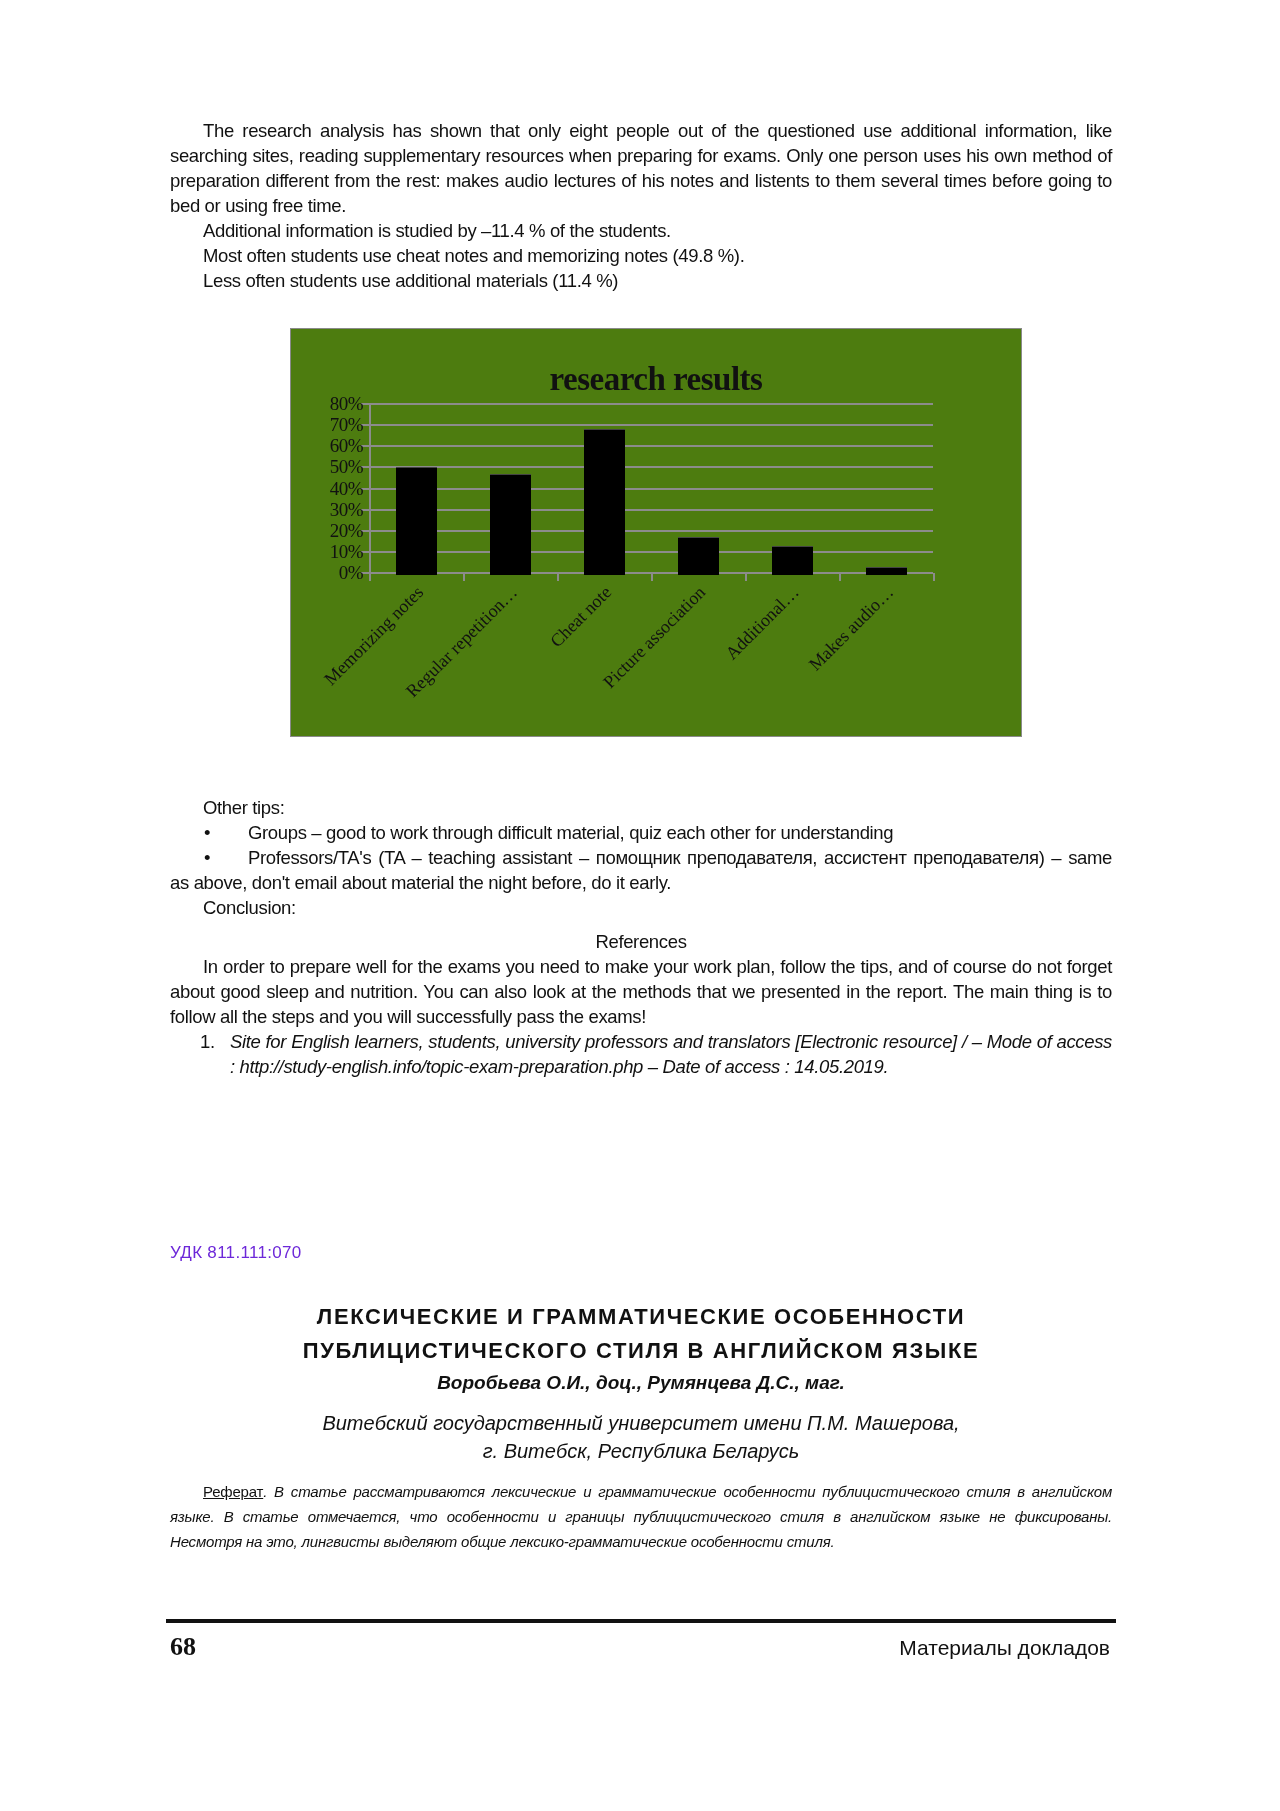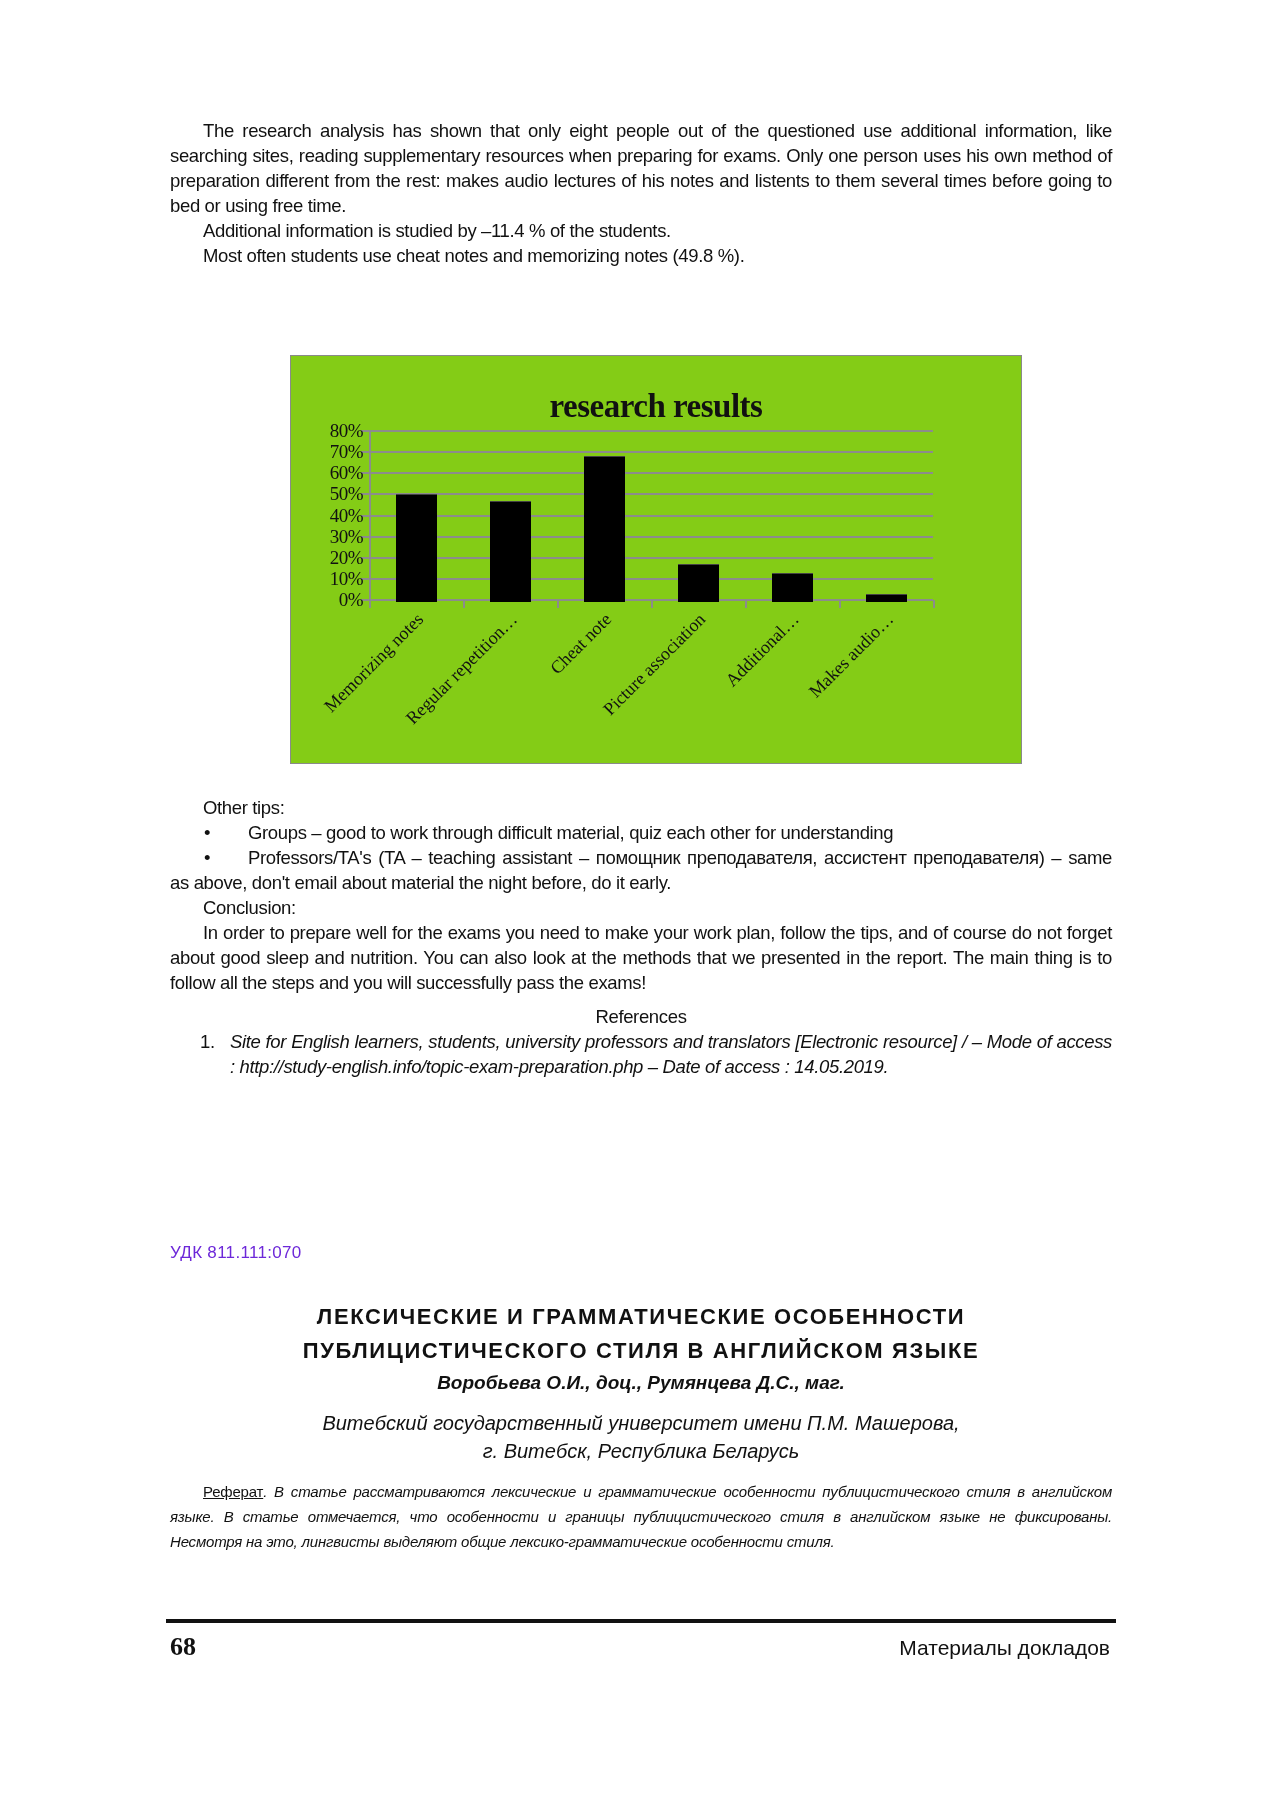--- a/index.html
+++ b/index.html
@@ -6,22 +6,22 @@
   body { width: 1280px; height: 1811px; position: relative; overflow: hidden;
          font-family: "Liberation Sans", sans-serif; color: #111; }
   .page { position: absolute; left: 0; top: 0; width: 1280px; height: 1324px; }
   .txt { position: absolute; left: 170px; width: 942px; font-size: 18.5px; line-height: 25px;
          letter-spacing: -0.35px; text-align: justify; }
   .p { margin: 0; }
   .ind { text-indent: 33px; }
   .ind-line { padding-left: 33px; }
   .bullet { position: relative; text-indent: 0; }
   .bullet .dot { display: inline-block; width: 44px; padding-left: 34px; }
-  .chart-frame { position: absolute; left: 290px; top: 355px; width: 732px; height: 409px;
-                 border: 1.5px solid #8a8a8a; box-sizing: border-box; background: #84cc16; padding-left: 43px; }
+  .chart-frame { position: absolute; left: 290px; top: 328px; width: 732px; height: 409px;
+                 border: 1.5px solid #8a8a8a; box-sizing: border-box; background: #4d7c0f; padding-left: 43px; }
   .chart-title { position: absolute; left: 0; width: 100%; top: 32px; text-align: center;
                  font-family: "Liberation Serif", serif; font-weight: bold; font-size: 33px; letter-spacing: -0.5px; }
   .ytick { position: absolute; left: 18px; width: 54px; text-align: right;
            font-family: "Liberation Serif", serif; font-size: 19px; line-height: 19px; letter-spacing: -0.5px; }
   .grid { position: absolute; height: 2px; background: #8c8c8c; }
   .yaxis { position: absolute; width: 1.5px; background: #8c8c8c; }
   .xtick { position: absolute; width: 1.5px; height: 8px; background: #8c8c8c; }
   .bar { position: absolute; background: #000; border-top: 1px solid #444; }
   .xlabel { position: absolute; font-family: "Liberation Serif", serif; font-size: 18px; white-space: nowrap;
             transform-origin: right center; transform: rotate(-45deg); text-align: right; }
@@ -43,20 +43,21 @@
 </style>
 </head>
 <body>
 
 <div class="page">
 
   <div class="txt" style="top:118px;">
     <p class="p ind">The research analysis has shown that only eight people out of the questioned use additional information, like searching sites, reading supplementary resources when preparing for exams. Only one person uses his own method of preparation different from the rest: makes audio lectures of his notes and listents to them several times before going to bed or using free time.</p>
     <p class="p ind-line">Additional information is studied by –11.4 % of the students.</p>
     <p class="p ind-line">Most often students use cheat notes and memorizing notes (49.8 %).</p>
+    <p class="p ind-line">Less often students use additional materials (11.4 %)</p>
   </div>
 
   <div class="chart-frame" id="chart">
     <div class="chart-title">research results</div>
     <div id="chart-plot">
         <div class="grid" style="left: 70px; width: 572px; top: 243px;"></div>
         <div class="ytick" style="top: 234px;">0%</div>
         <div class="grid" style="left: 70px; width: 572px; top: 221.875px;"></div>
         <div class="ytick" style="top: 212.875px;">10%</div>
         <div class="grid" style="left: 70px; width: 572px; top: 200.75px;"></div>
@@ -98,22 +99,22 @@
 
   <div class="txt" style="top:795px;">
     <p class="p ind-line">Other tips:</p>
     <p class="p bullet">
       <span class="dot">•</span><span>Groups – good to work through difficult material, quiz each other for understanding</span>
     </p>
     <p class="p bullet">
       <span class="dot">•</span><span>Professors/TA's (TA – teaching assistant – помощник преподавателя, ассистент преподавателя) – same as above, don't email about material the night before, do it early.</span>
     </p>
     <p class="p ind-line">Conclusion:</p>
+    <p class="p center" style="margin-top:9px;">References</p>
     <p class="p ind">In order to prepare well for the exams you need to make your work plan, follow the tips, and of course do not forget about good sleep and nutrition. You can also look at the methods that we presented in the report. The main thing is to follow all the steps and you will successfully pass the exams!</p>
-    <p class="p center" style="margin-top:9px;">References</p>
     <div style="display:flex; padding-left:30px;">
       <span style="width:30px; flex:none;">1.</span>
       <span style="text-align:justify;font-style:italic;">Site for English learners, students, university professors and translators [Electronic resource] / – Mode of access : http://study-english.info/topic-exam-preparation.php – Date of access : 14.05.2019.</span>
     </div>
   </div>
 
   <div class="udk">УДК 811.111:070</div>
   <div class="title">
     <div>ЛЕКСИЧЕСКИЕ И ГРАММАТИЧЕСКИЕ ОСОБЕННОСТИ</div>
     <div>ПУБЛИЦИСТИЧЕСКОГО СТИЛЯ В АНГЛИЙСКОМ ЯЗЫКЕ</div>

